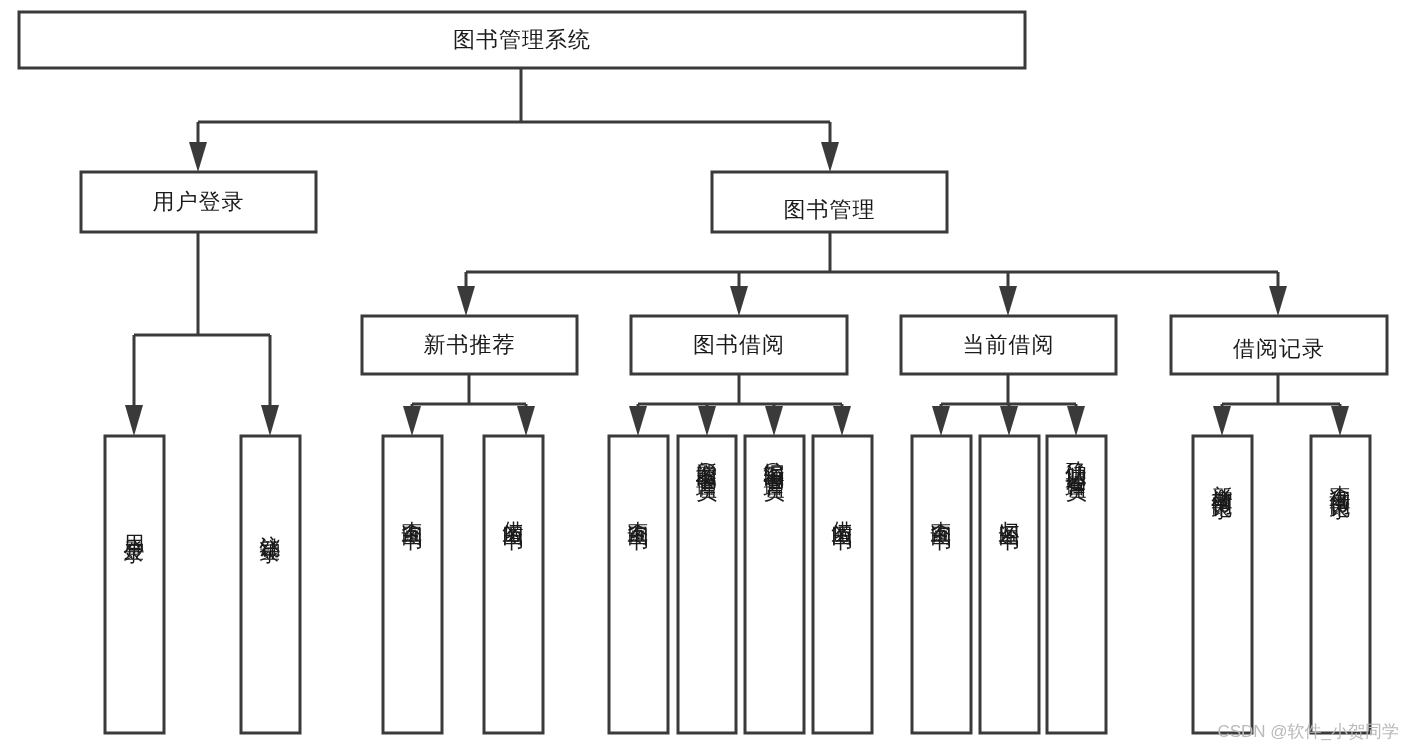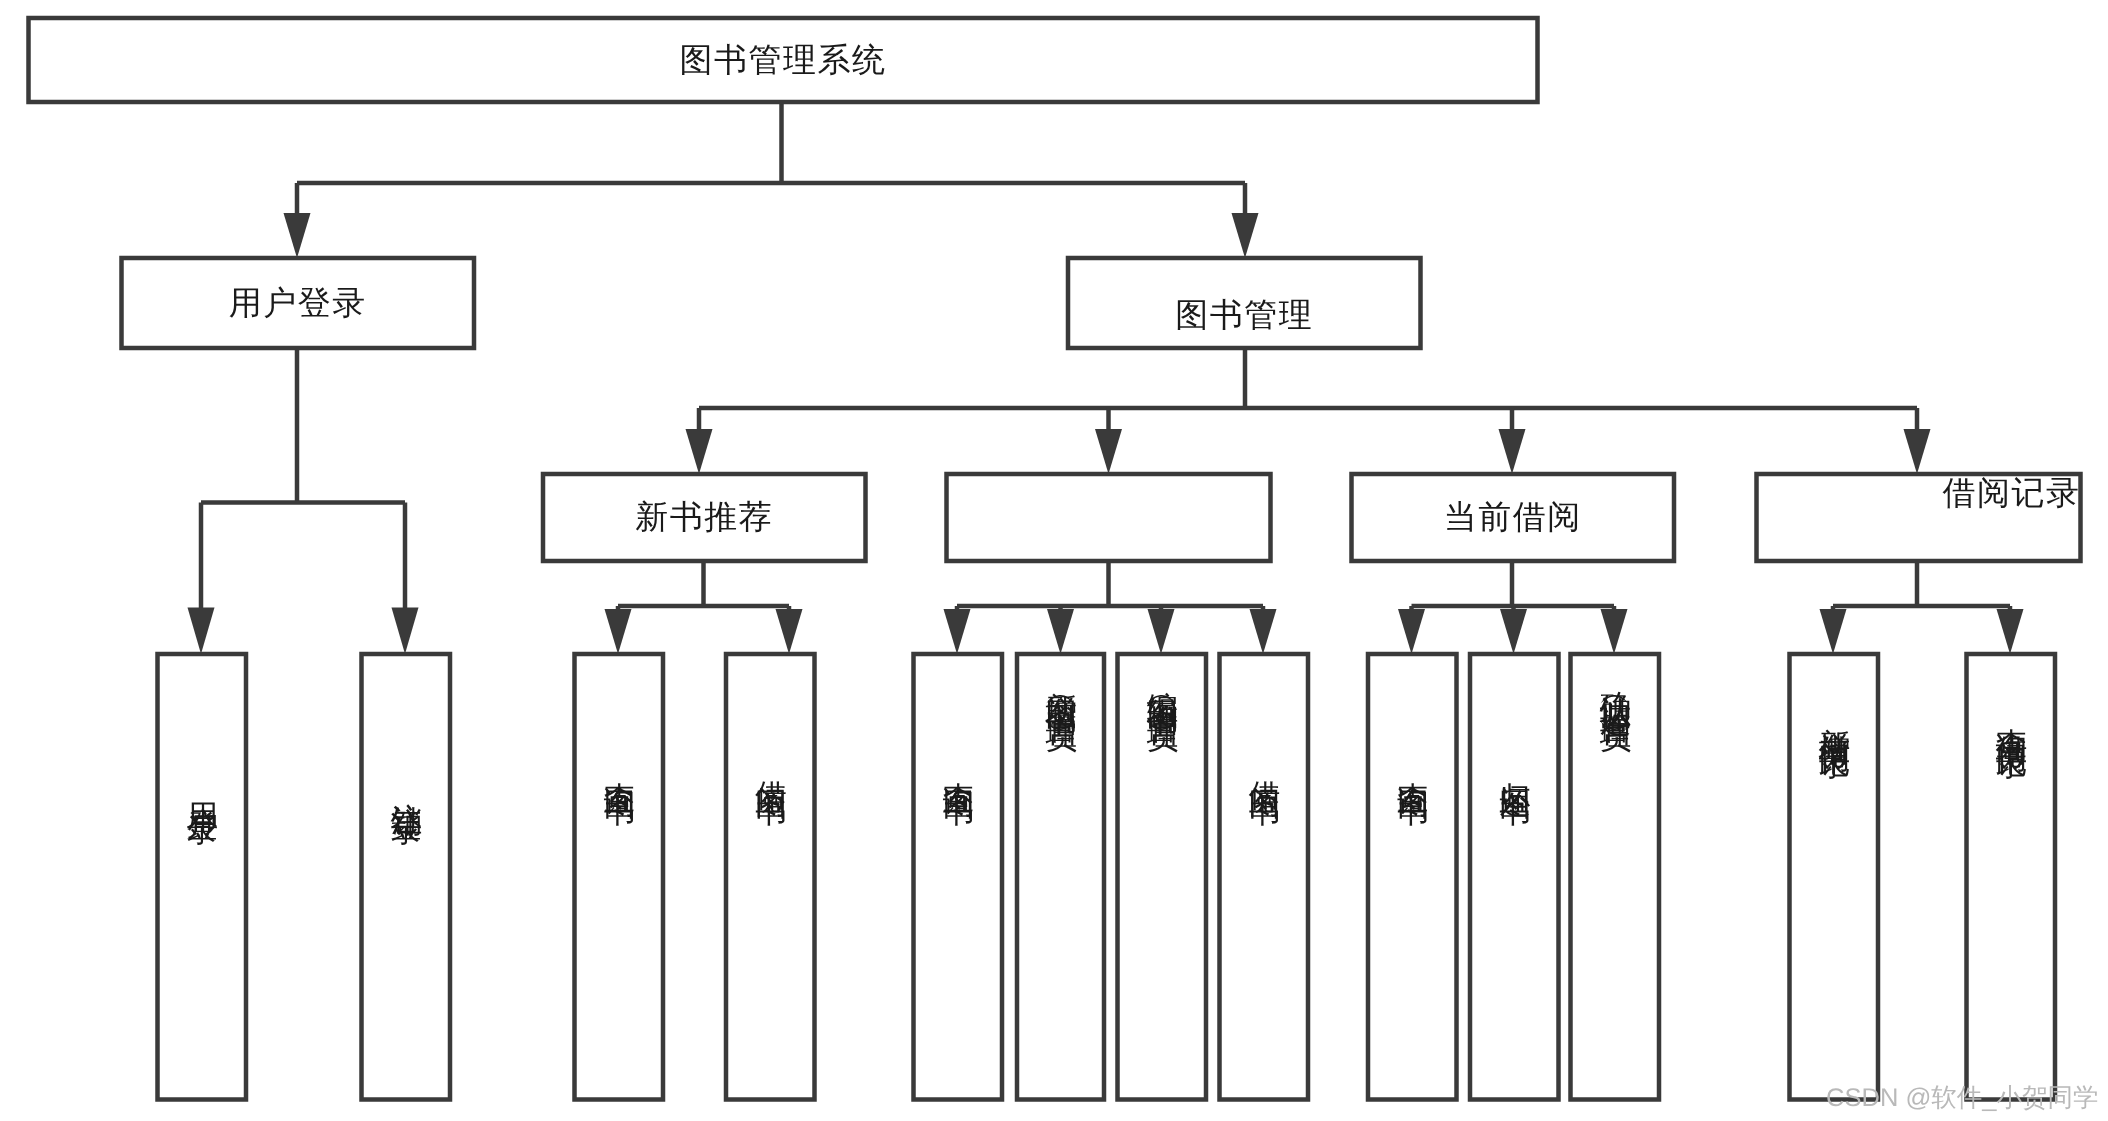--- a/index.html
+++ b/index.html
@@ -206,26 +206,29 @@
   </div>
 
   <div class="hlabel-wrap" style="left:712px; top:172px; width:235px; height:76px;">
     <span class="hlabel-text">图书管理</span>
   </div>
 
   <div class="hlabel-wrap" style="left:362px; top:316px; width:215px; height:58px;text-align:center;">
     <span class="hlabel-text">新书推荐</span>
   </div>
 
+  <div class="hlabel-wrap" style="left:631px; top:316px; width:216px; height:58px;">
+    <span class="hlabel-text">图书借阅</span>
+  </div>
 
   <div class="hlabel-wrap" style="left:901px; top:316px; width:215px; height:58px;">
     <span class="hlabel-text">当前借阅</span>
   </div>
 
-  <div class="hlabel-wrap" style="left:1171px; top:300px; width:216px; height:58px;justify-content:flex-end;">
+  <div class="hlabel-wrap" style="left:1171px; top:320px; width:216px; height:58px;">
     <span class="hlabel-text">借阅记录</span>
   </div>
 
   <div class="vlabel-wrap" style="left:105px; top:436px; width:59px; height:297px; padding-top:82px;">
     <span class="vlabel-text">用户登录</span>
   </div>
 
   <div class="vlabel-wrap" style="left:241px; top:436px; width:59px; height:297px; padding-top:82px;">
     <span class="vlabel-text">注销登录</span>
   </div>

